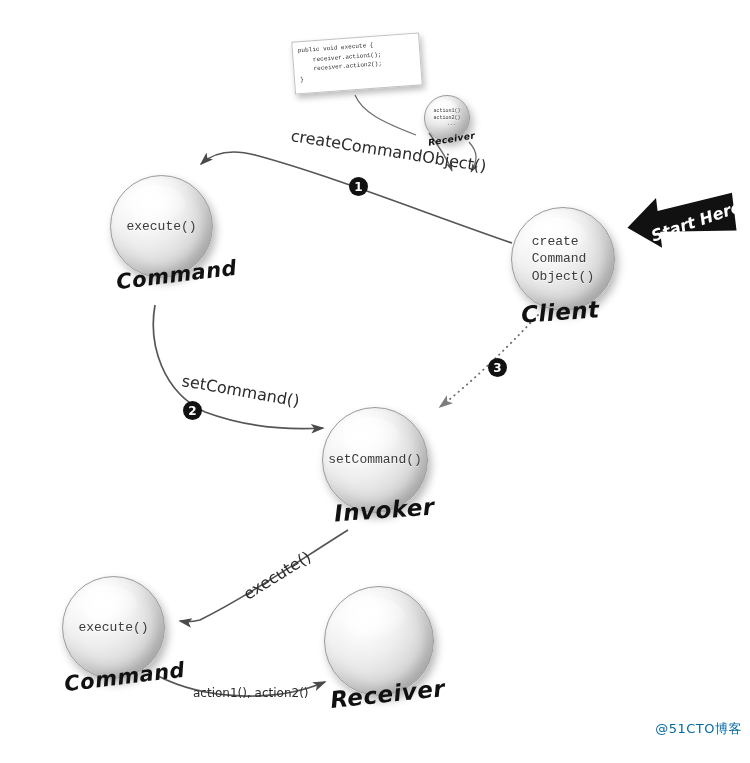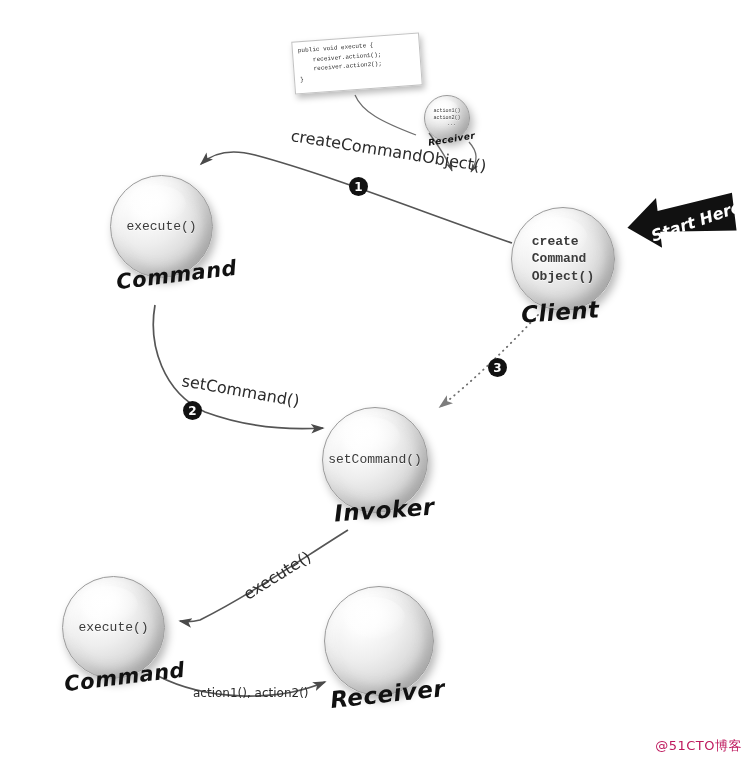--- a/index.html
+++ b/index.html
@@ -141,24 +141,24 @@
     font-style: italic;
     transform: rotate(-12deg);
     white-space: nowrap;
     z-index: 3;
     pointer-events: none;
   }
 
   #watermark {
     position: absolute;
     right: 8px;
-    bottom: 8px;
+    bottom: 25px;
     font-family: "DejaVu Sans", sans-serif;
     font-size: 13px;
-    color: #be185d;
+    color: #0369a1;
     letter-spacing: 0.5px;
     white-space: nowrap;
   }
 </style>
 </head>
 <body>
 
 <div id="canvas">
 
   <svg class="layer" viewBox="0 0 750 763">
@@ -208,21 +208,21 @@
    ...</span>
   </div>
   <div class="caption" style="left:428px; top:134px; font-size:9px; transform:rotate(-9deg);">Receiver</div>
 
   <div class="node" style="left:110px; top:175px; width:101px; height:101px;">
     <span class="sheen"></span>
     <span class="node-text">execute()</span>
   </div>
   <div class="caption" style="left:116px; top:263px; font-size:21px; transform:rotate(-7deg);">Command</div>
 
-  <div class="node" style="left:511px; top:207px; width:102px; height:102px;font-weight:bold;">
+  <div class="node" style="left:511px; top:207px; width:102px; height:102px;">
     <span class="sheen"></span>
     <span class="node-text">create
 Command
 Object()</span>
   </div>
   <div class="caption" style="left:521px; top:299px; font-size:23px; transform:rotate(-4deg);">Client</div>
 
   <div class="node" style="left:322px; top:407px; width:104px; height:104px;">
     <span class="sheen"></span>
     <span class="node-text">setCommand()</span>

